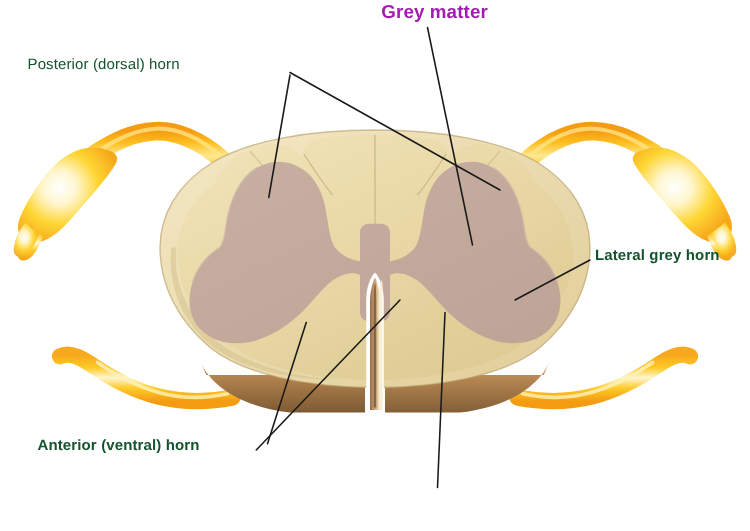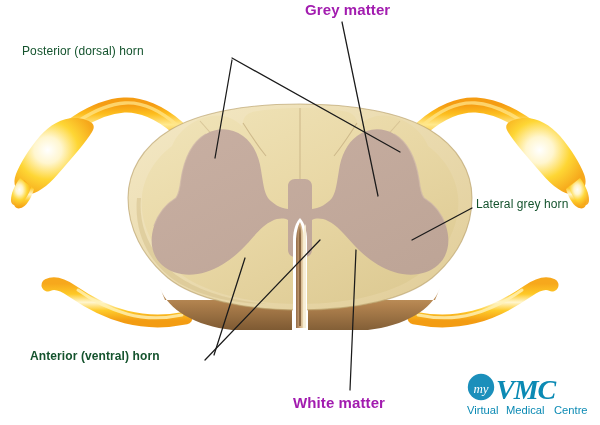--- a/index.html
+++ b/index.html
@@ -320,34 +320,19 @@
       <line x1="214" y1="355" x2="245" y2="258"></line>
       <line x1="205" y1="360" x2="320" y2="240"></line>
       <line x1="350" y1="390" x2="356" y2="250"></line>
     </g>
   </svg>
 
   <div class="label" style="left: 22px; top: 45px; font-weight: normal;">Posterior (dorsal) horn</div>
 
   <div class="label bold" style="left: 305px; top: 2px; font-weight: bold;">Grey matter</div>
 
-  <div class="label" style="left: 476px; top: 198px; font-weight: normal;">Lateral grey horn</div>
+  <div class="label" style="left: 476px; top: 198px; font-weight: bold;">Lateral grey horn</div>
 
   <div class="label" style="left: 30px; top: 350px; font-weight: bold;">Anterior (ventral) horn</div>
 
-  <div class="label bold" style="left: 293px; top: 395px; font-weight: bold;">White matter</div>
-
-  <div id="logo-block">
-    <svg id="logo-svg" viewBox="0 0 128 46">
-      <g>
-        <circle cx="15" cy="15" r="13.2" fill="#1b8fbb"></circle>
-        <text x="15" y="20.5" text-anchor="middle" font-family="'Liberation Serif', serif" font-style="italic" font-size="13" fill="#ffffff">my</text>
-        <text x="30" y="27" font-family="'Liberation Serif', serif" font-style="italic" font-weight="bold" font-size="28" fill="#0b8ab4" letter-spacing="-1">VMC</text>
-      </g>
-      <g font-family="'Liberation Sans', sans-serif" font-size="11.2" fill="#0b8ab4">
-        <text x="1" y="42">Virtual</text>
-        <text x="40" y="42">Medical</text>
-        <text x="88" y="42">Centre</text>
-      </g>
-    </svg>
-  </div>
+
 
 </div>
 
 </body></html>

